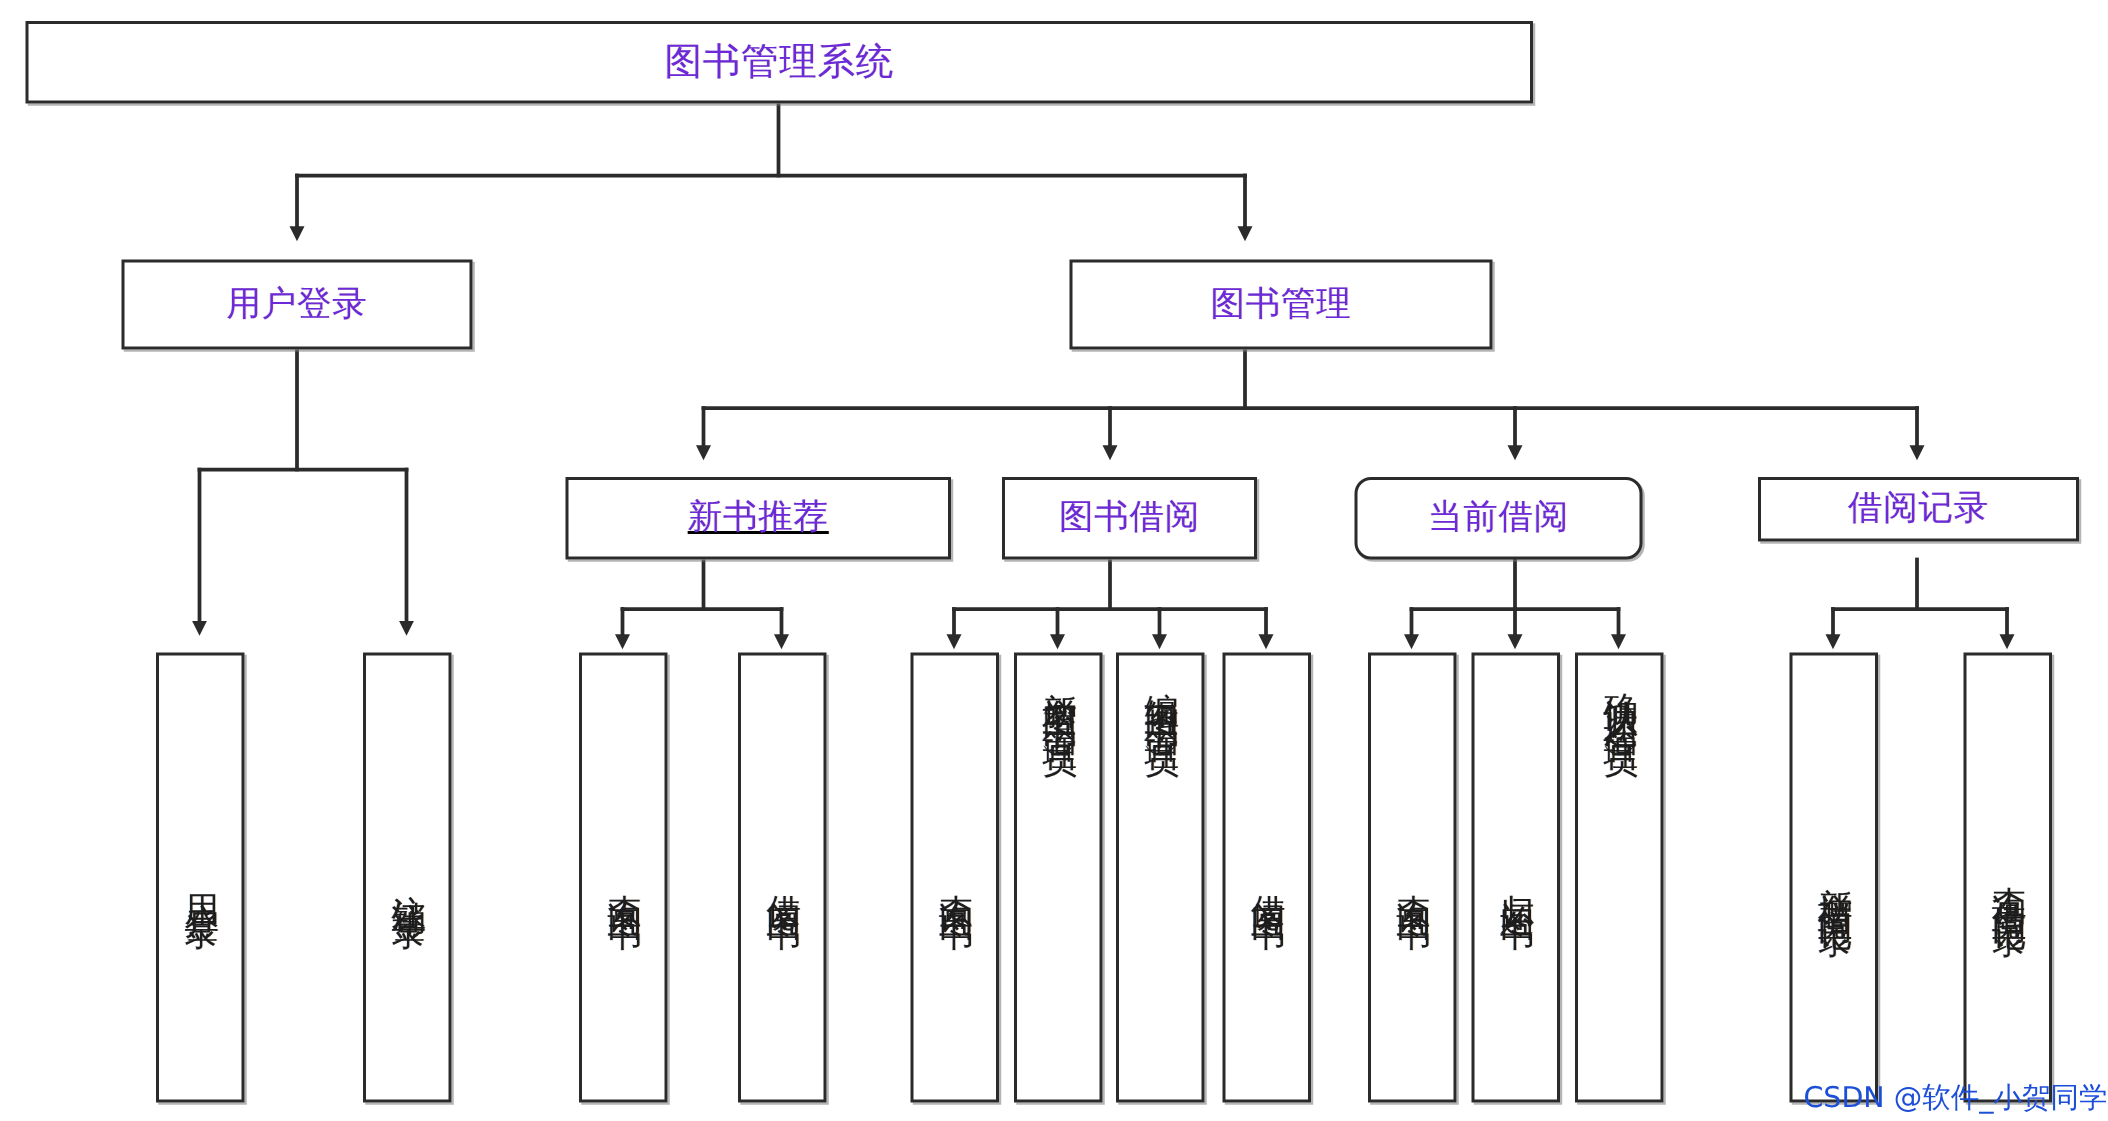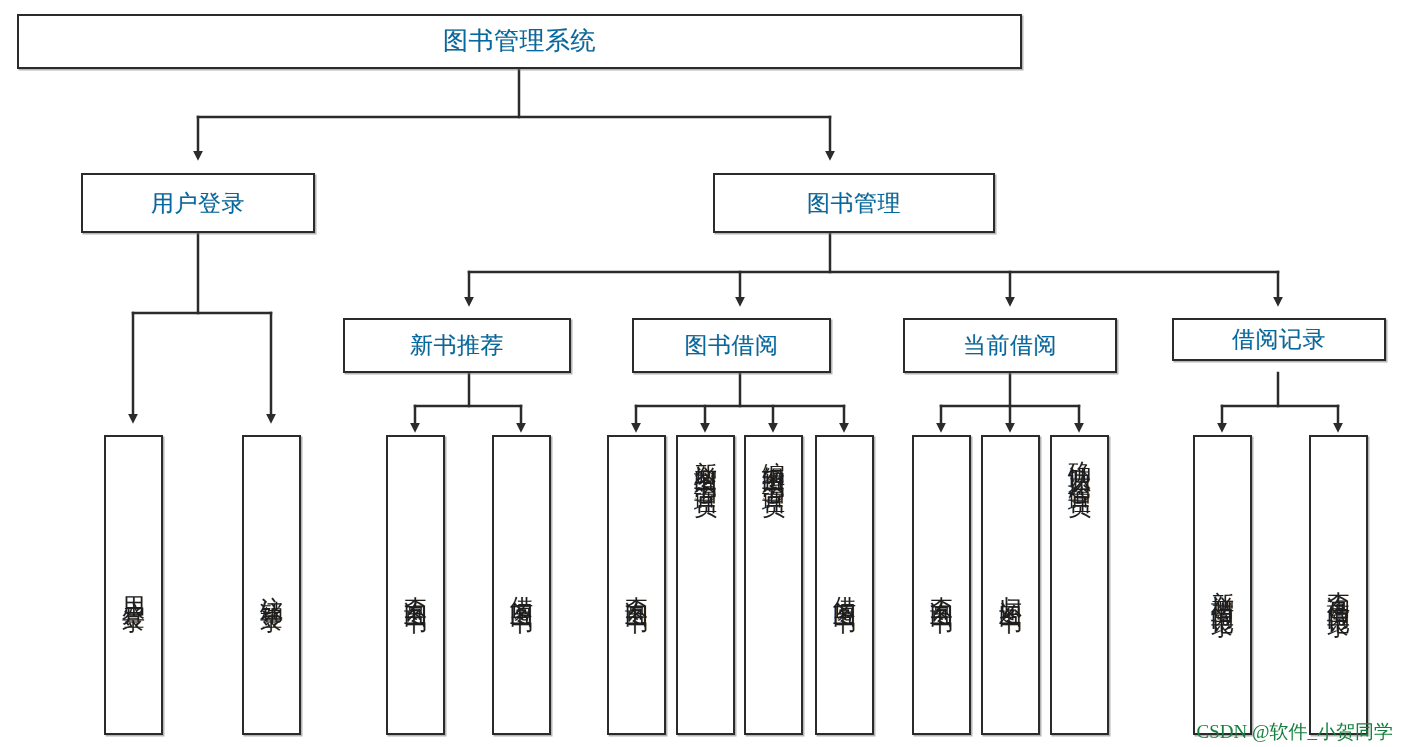--- a/index.html
+++ b/index.html
@@ -15,21 +15,21 @@
     position:absolute;
     box-sizing:border-box;
     background:#ffffff;
     border:2.5px solid #2b2b2b;
     display:flex;
     align-items:center;
     justify-content:center;
     box-shadow:1.5px 1.5px 0 rgba(120,120,120,0.55);
   }
   .node-label{
-    color:#0369a1;
+    color:#6d28d9;
     letter-spacing:0.5px;
     white-space:nowrap;
     line-height:1.15;
     text-shadow:0.5px 0 0 rgba(200,140,60,0.28), -0.5px 0 0 rgba(90,140,210,0.28);
   }
   .lvl-root .node-label{font-size:25px;}
   .lvl-2 .node-label{font-size:23px;}
   .lvl-3 .node-label{font-size:23px;}
 
   .leaf-box{
@@ -49,27 +49,26 @@
     text-orientation:upright;
     font-size:23px;
     color:#1d1d1d;
     letter-spacing:5px;
     line-height:1;
     padding-top:6px;
     text-shadow:0.5px 0 0 rgba(200,140,60,0.28), -0.5px 0 0 rgba(90,140,210,0.28);
   }
   .watermark{
     position:absolute;
-    right:12px;
+    right:0;
     bottom:2px;
     font-size:19px;
-    color:#15803d;
+    color:#1d4ed8;
     white-space:nowrap;
     pointer-events:none;
-    font-family:Liberation Serif, serif;
   }
 </style>
 </head>
 <body>
 
 <div id="diagram-root">
 
   <svg id="tree-svg" viewBox="0 0 1405 747">
     <defs>
       <marker id="arw" markerWidth="11" markerHeight="11" refX="1.2" refY="5" orient="auto" markerUnits="userSpaceOnUse">
@@ -124,27 +123,27 @@
     <span class="node-label">图书管理系统</span>
   </div>
 
   <div class="node-box lvl-2" style="left:81px;top:173px;width:234px;height:60px;">
     <span class="node-label">用户登录</span>
   </div>
   <div class="node-box lvl-2" style="left:713px;top:173px;width:282px;height:60px;">
     <span class="node-label">图书管理</span>
   </div>
 
-  <div class="node-box lvl-3" style="left:343px;top:318px;width:228px;height:55px;">
+  <div class="node-box lvl-3" style="left:377px;top:318px;width:257px;height:55px;text-decoration:underline;">
     <span class="node-label">新书推荐</span>
   </div>
-  <div class="node-box lvl-3" style="left:632px;top:318px;width:199px;height:55px;">
+  <div class="node-box lvl-3" style="left:668px;top:318px;width:170px;height:55px;">
     <span class="node-label">图书借阅</span>
   </div>
-  <div class="node-box lvl-3" style="left:903px;top:318px;width:214px;height:55px;">
+  <div class="node-box lvl-3" style="left:903px;top:318px;width:192px;height:55px;border-radius:11px;">
     <span class="node-label">当前借阅</span>
   </div>
   <div class="node-box lvl-3" style="left:1172px;top:318px;width:214px;height:43px;">
     <span class="node-label">借阅记录</span>
   </div>
 
   <div class="leaf-box center-v" style="left:104px;top:435px;width:59px;height:300px;">
     <span class="leaf-label">用户登录</span>
   </div>
   <div class="leaf-box center-v" style="left:242px;top:435px;width:59px;height:300px;">

